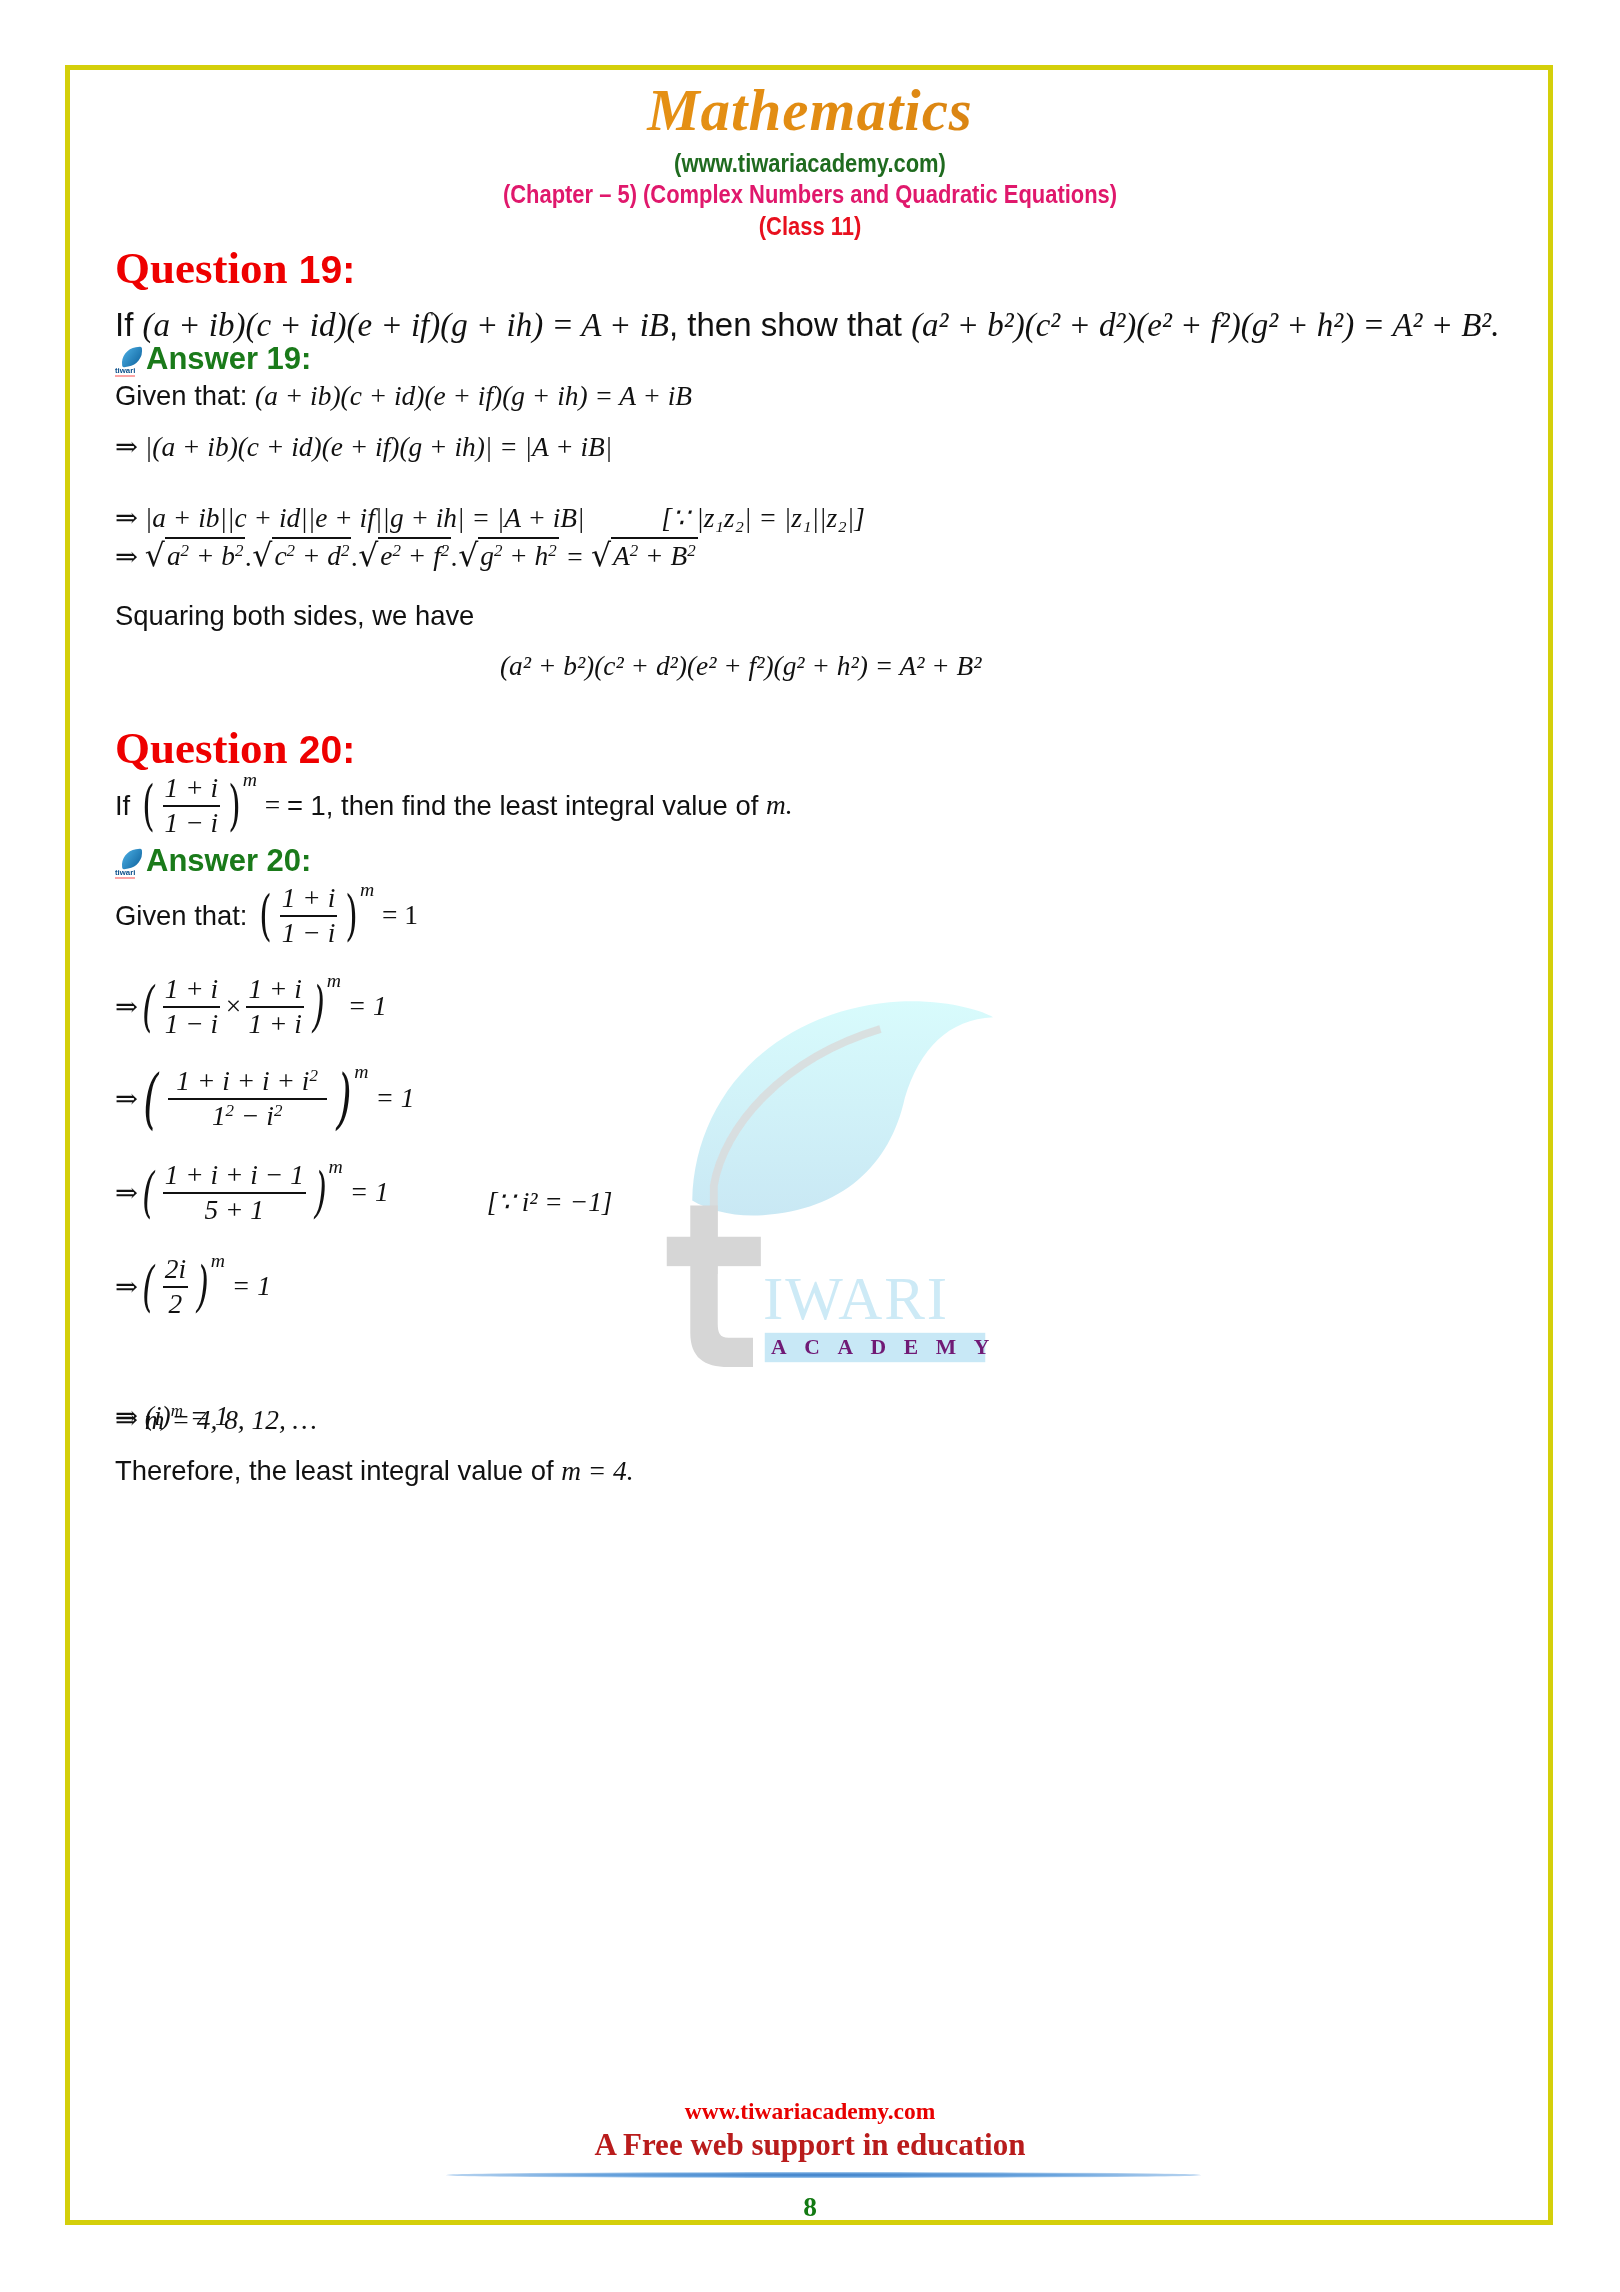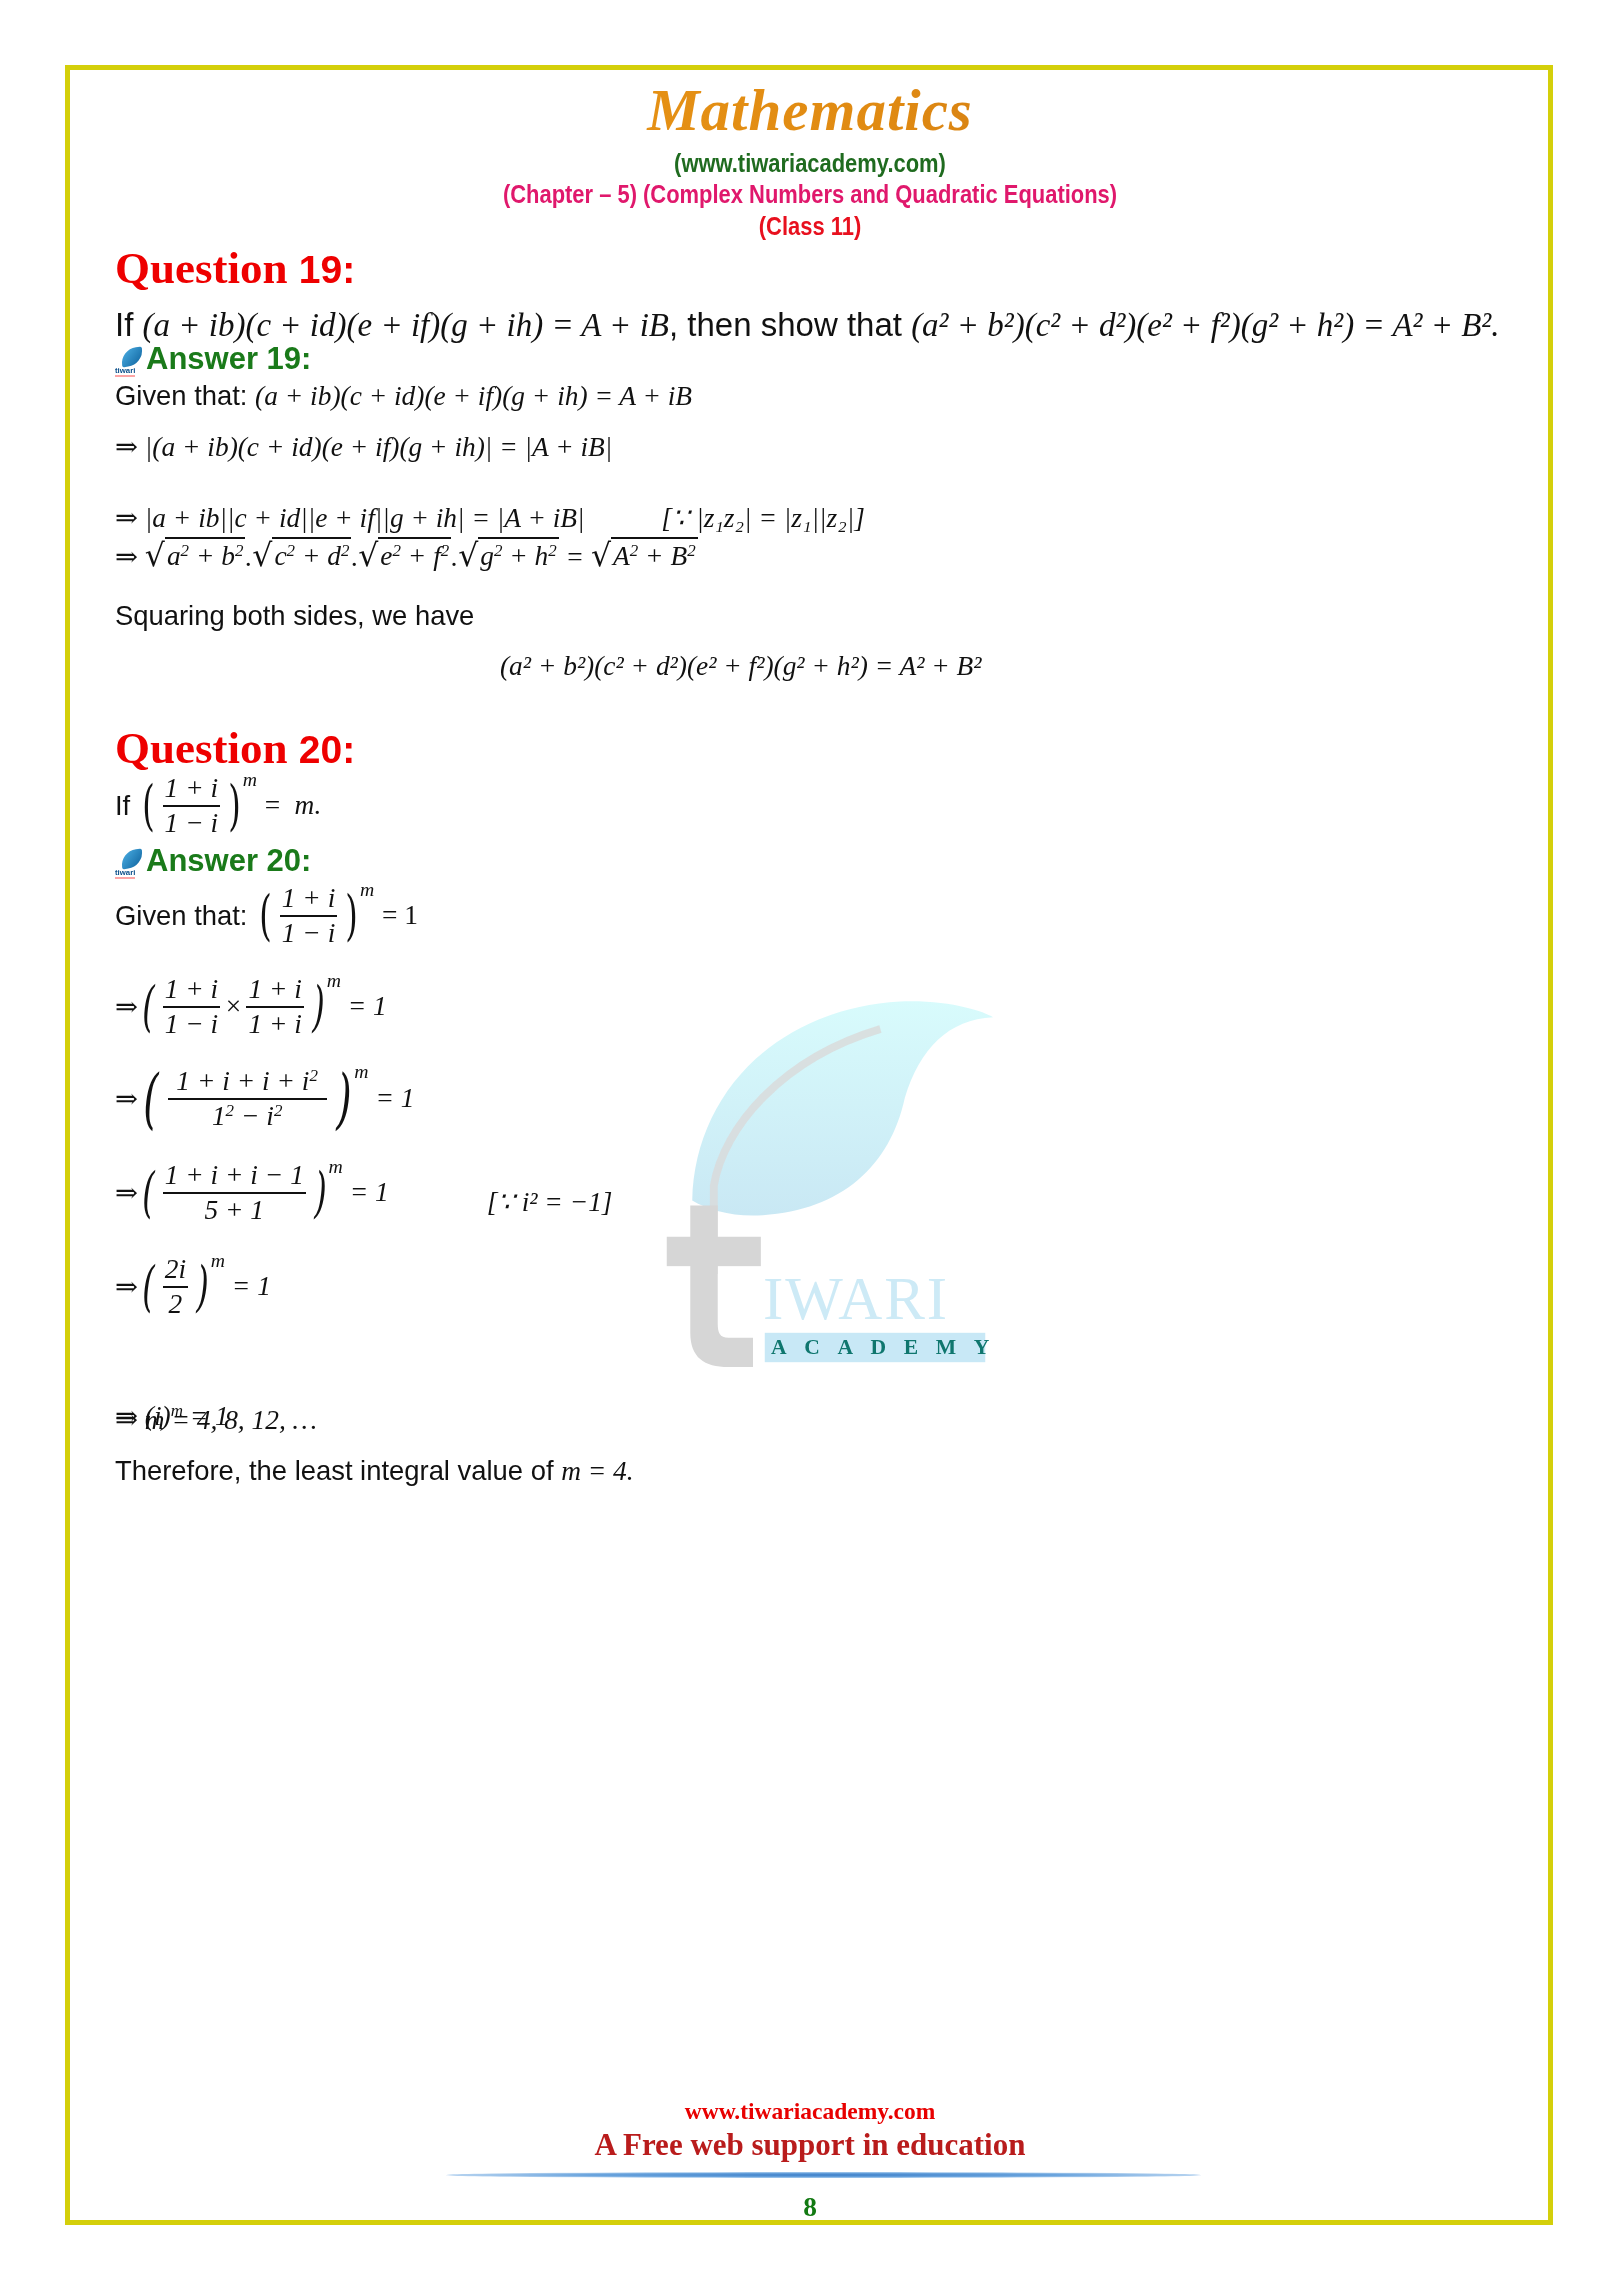--- a/index.html
+++ b/index.html
@@ -62,21 +62,21 @@
         <stop offset="1" stop-color="#c9e8f4"></stop>
       </linearGradient>
     </defs>
     <path d="M38 225 C 40 120, 120 30, 250 22 C 300 20, 335 32, 345 38 C 300 40, 270 70, 255 120 C 240 190, 190 235, 110 240 C 80 242, 55 235, 38 225 Z" fill="url(#lg)"></path>
     <path d="M60 300 L60 210 C 70 150, 130 80, 230 50" stroke="#d9d9d9" stroke-width="8" fill="none" opacity="0.8"></path>
     <rect x="12" y="262" width="96" height="30" fill="#d6d6d6"></rect>
     <path d="M36 230 L36 360 C 36 385, 50 395, 75 395 L 100 395 L 100 365 L 75 365 C 66 365, 64 360, 64 350 L 64 230 Z" fill="#d6d6d6"></path>
     <rect x="112" y="360" width="225" height="30" fill="#c8e8f6"></rect>
   </svg>
   <div class="abs" style="left:108px;top:284px;font-size:61px;color:#cdeaf6;font-family:'Liberation Serif',serif;letter-spacing:2px;">IWARI</div>
-  <div class="abs" style="left:116px;top:355px;font-size:21.6px;color:#0f766e;font-family:'Liberation Serif',serif;font-weight:bold;letter-spacing:17.6px;">ACADEMY</div>
+  <div class="abs" style="left:116px;top:355px;font-size:21.6px;color:#701a75;font-family:'Liberation Serif',serif;font-weight:bold;letter-spacing:17.6px;">ACADEMY</div>
 </div>
 
 <div class="abs center title">Mathematics</div>
 <div class="abs center site">(www.tiwariacademy.com)</div>
 <div class="abs center chapter">(Chapter – 5) (Complex Numbers and Quadratic Equations)</div>
 <div class="abs center cls">(Class 11)</div>
 
 <div class="abs qhead" style="top:242px;text-align:right;">
   <span>Question</span>
   <span class="num">19:</span>
@@ -130,21 +130,21 @@
 <div class="abs qhead" style="top:722px;">
   <span>Question</span>
   <span class="num">20:</span>
 </div>
 <div class="abs txt row" style="top:774px;">
   <span>If</span>&nbsp;
   <span class="paren">(</span><span class="frac m">
       <span class="n">1 + i</span>
       <span class="d">1 − i</span>
     </span><span class="paren">)</span><span class="pow m">m</span>
-  &nbsp;<span class="mr">=&nbsp;</span>&nbsp;<span class="m">m.</span>
+  &nbsp;<span class="mr">=&nbsp;</span><span>= 1, then find the least integral value of</span>&nbsp;<span class="m">m.</span>
 </div>
 
 <div class="abs ahead" style="top:843px;">
   <span class="ans-icon">
       <span class="leaf"></span>
       <span class="tlab">tiwari</span>
     </span>
   <span>Answer</span>&nbsp;<span>20:</span>
 </div>
 

